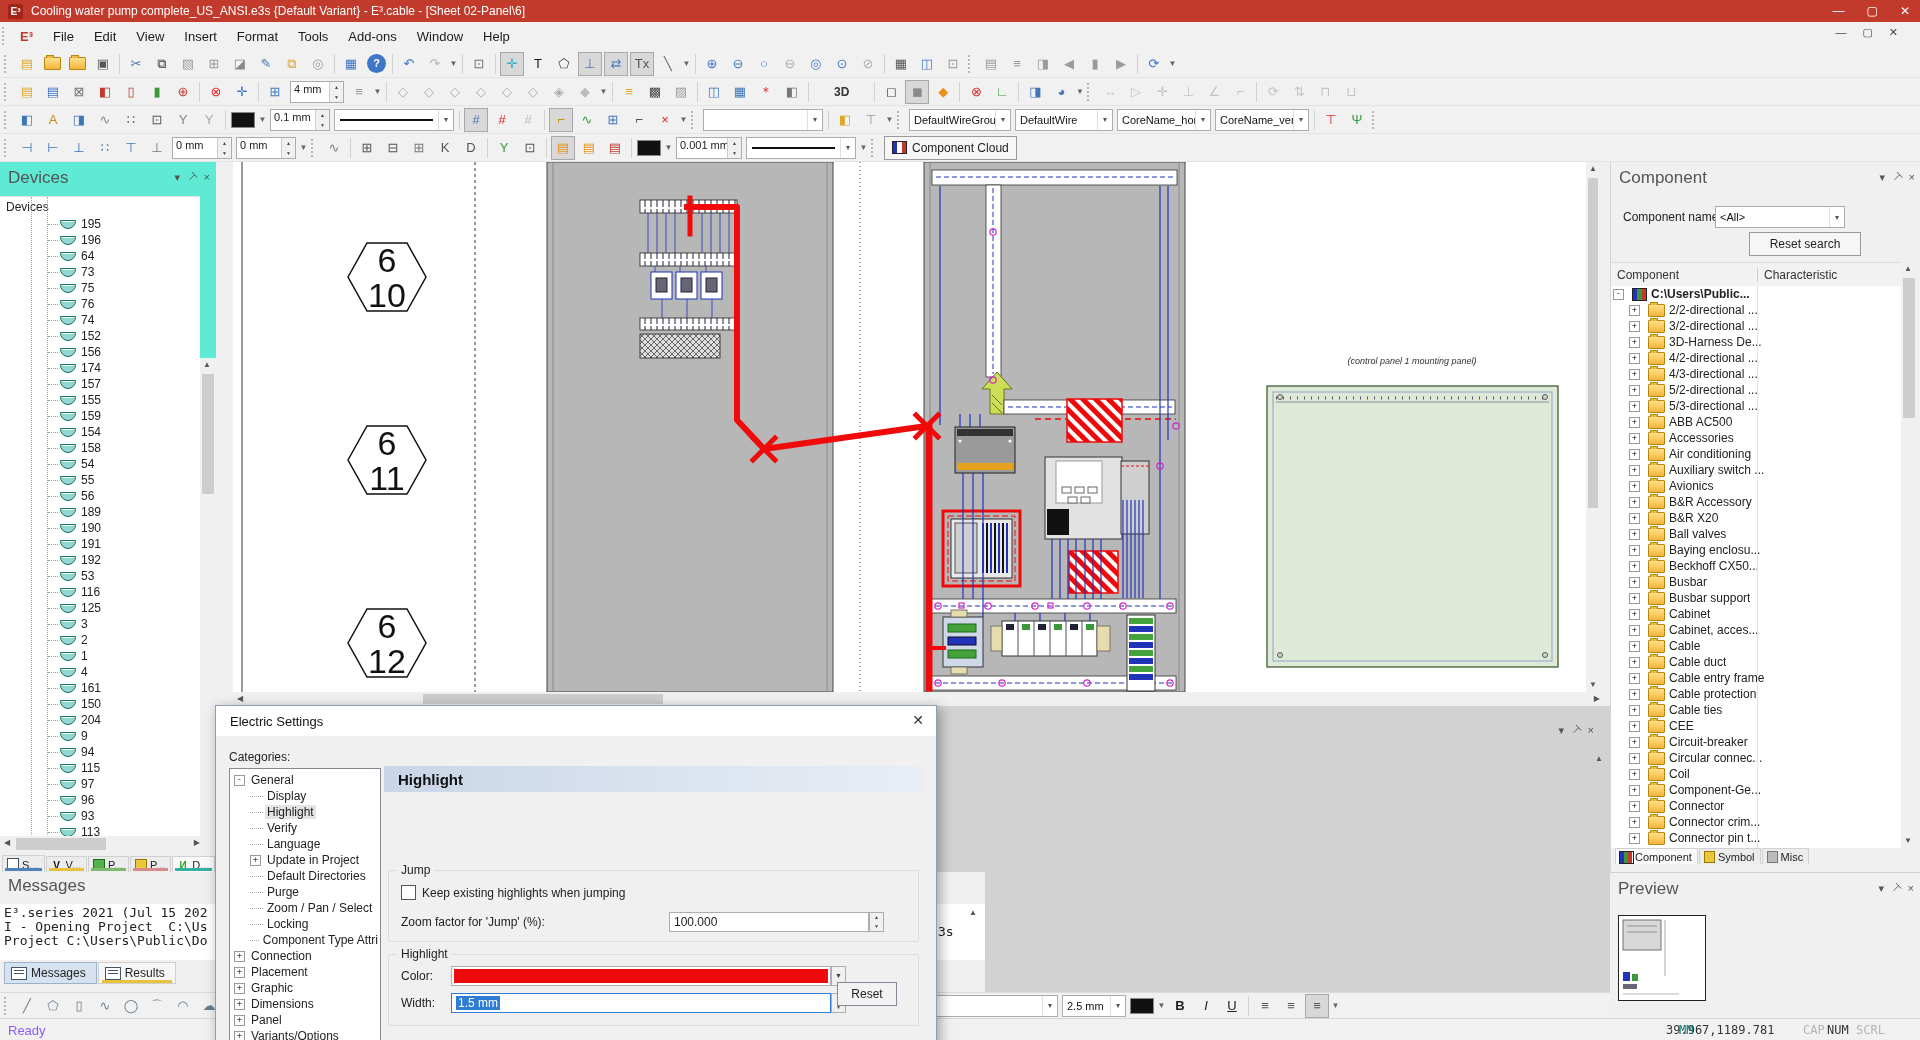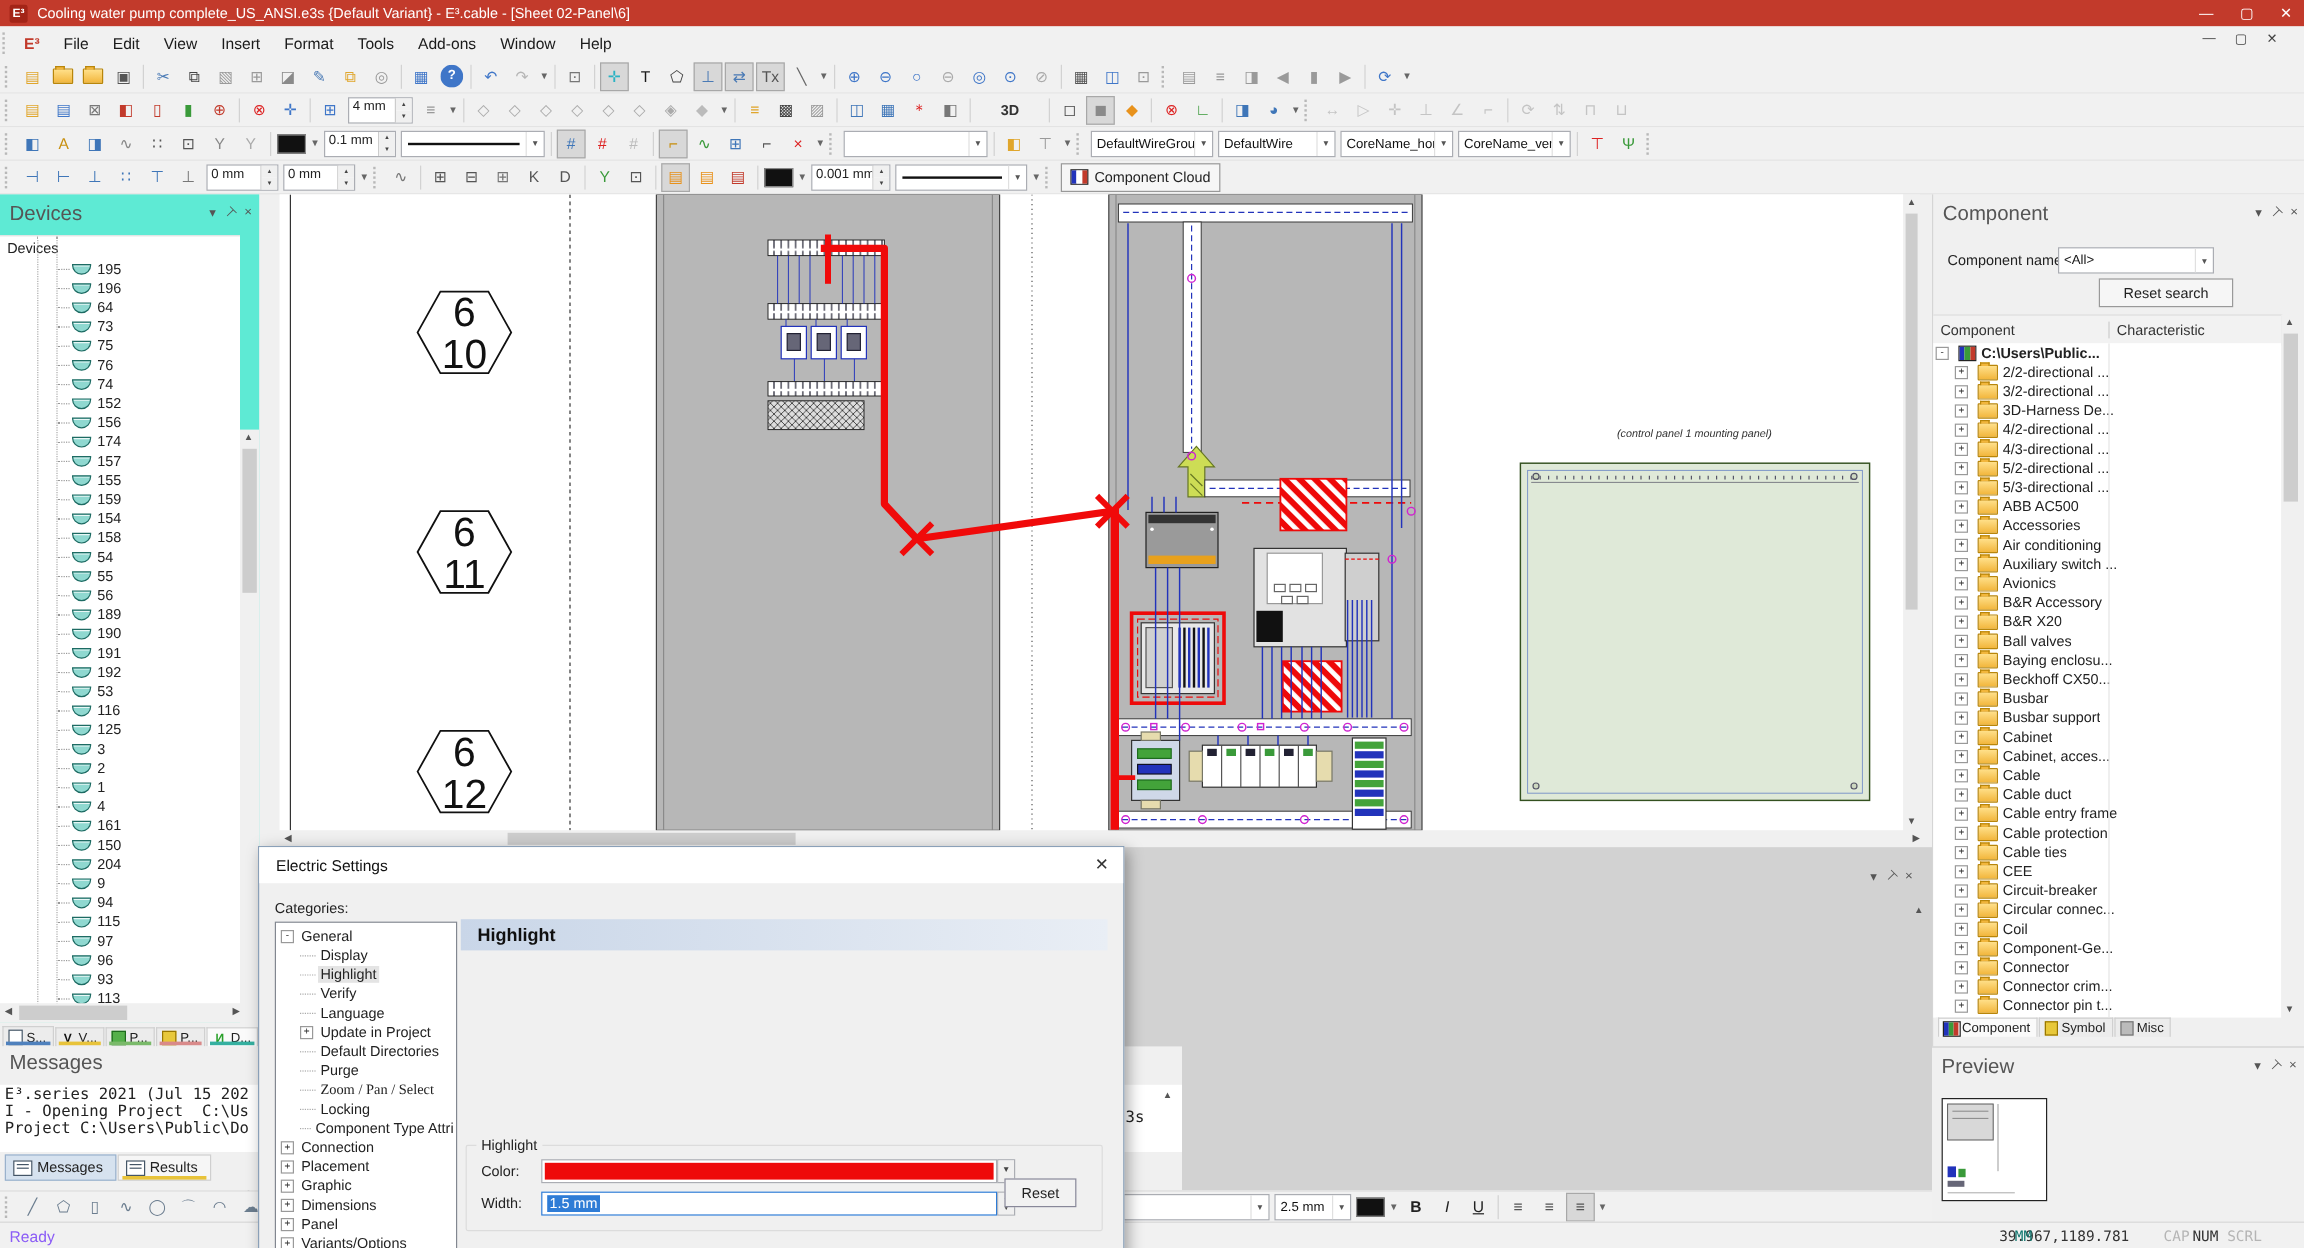--- a/index.html
+++ b/index.html
@@ -1257,21 +1257,21 @@
           <span class="lbl">Update in Project</span>
         </div>
         <div class="cat-row" style="padding-left: 20px;">
           <span style="width: 13px; border-top: 1px dotted rgb(170, 170, 170); margin-right: 2px;"></span>
           <span class="lbl">Default Directories</span>
         </div>
         <div class="cat-row" style="padding-left: 20px;">
           <span style="width: 13px; border-top: 1px dotted rgb(170, 170, 170); margin-right: 2px;"></span>
           <span class="lbl">Purge</span>
         </div>
-        <div class="cat-row" style="padding-left: 20px; font-family: Liberation Serif, serif;">
+        <div class="cat-row" style="padding-left: 20px;">
           <span style="width: 13px; border-top: 1px dotted rgb(170, 170, 170); margin-right: 2px;"></span>
           <span class="lbl">Zoom / Pan / Select</span>
         </div>
         <div class="cat-row" style="padding-left: 20px;">
           <span style="width: 13px; border-top: 1px dotted rgb(170, 170, 170); margin-right: 2px;"></span>
           <span class="lbl">Locking</span>
         </div>
         <div class="cat-row" style="padding-left: 20px;">
           <span style="width: 13px; border-top: 1px dotted rgb(170, 170, 170); margin-right: 2px;"></span>
           <span class="lbl">Component Type Attri</span>
@@ -1296,20 +1296,33 @@
           <span class="exp">+</span>
           <span class="lbl">Panel</span>
         </div>
         <div class="cat-row" style="padding-left: 4px;">
           <span class="exp">+</span>
           <span class="lbl">Variants/Options</span>
         </div>
       </div>
     <div id="dlg-page">
       <div id="page-head">Highlight</div>
+      <div class="grp" style="top:104px;height:70px">
+        <span class="glabel">Jump</span>
+        <span class="cbrow" style="left:12px;top:14px">
+          <span class="cb"></span>
+          <span>Keep existing highlights when jumping</span>
+        </span>
+        <span class="dlg-label" style="left:12px;top:44px">Zoom factor for 'Jump' (%):</span>
+        <div class="input" style="left:280px;top:41px;width:200px;height:20px">100.000</div>
+        <div class="updn" style="left:480px;top:41px;height:20px">
+            <div>▲</div>
+            <div>▼</div>
+          </div>
+      </div>
       <div class="grp" style="top:188px;height:70px">
         <span class="glabel">Highlight</span>
         <span class="dlg-label" style="left:12px;top:14px">Color:</span>
         <div class="input" style="left:62px;top:11px;width:380px;height:20px;padding:2px">
           <div id="color-swatch-fill" style="flex: 1 1 0%; height: 100%; background: rgb(238, 10, 10);"></div>
         </div>
         <div class="updn" style="left:442px;top:11px;height:20px">
             <div style="line-height:18px;font-size:7px">▼</div>
           </div>
         <span class="dlg-label" style="left:12px;top:41px">Width:</span>

